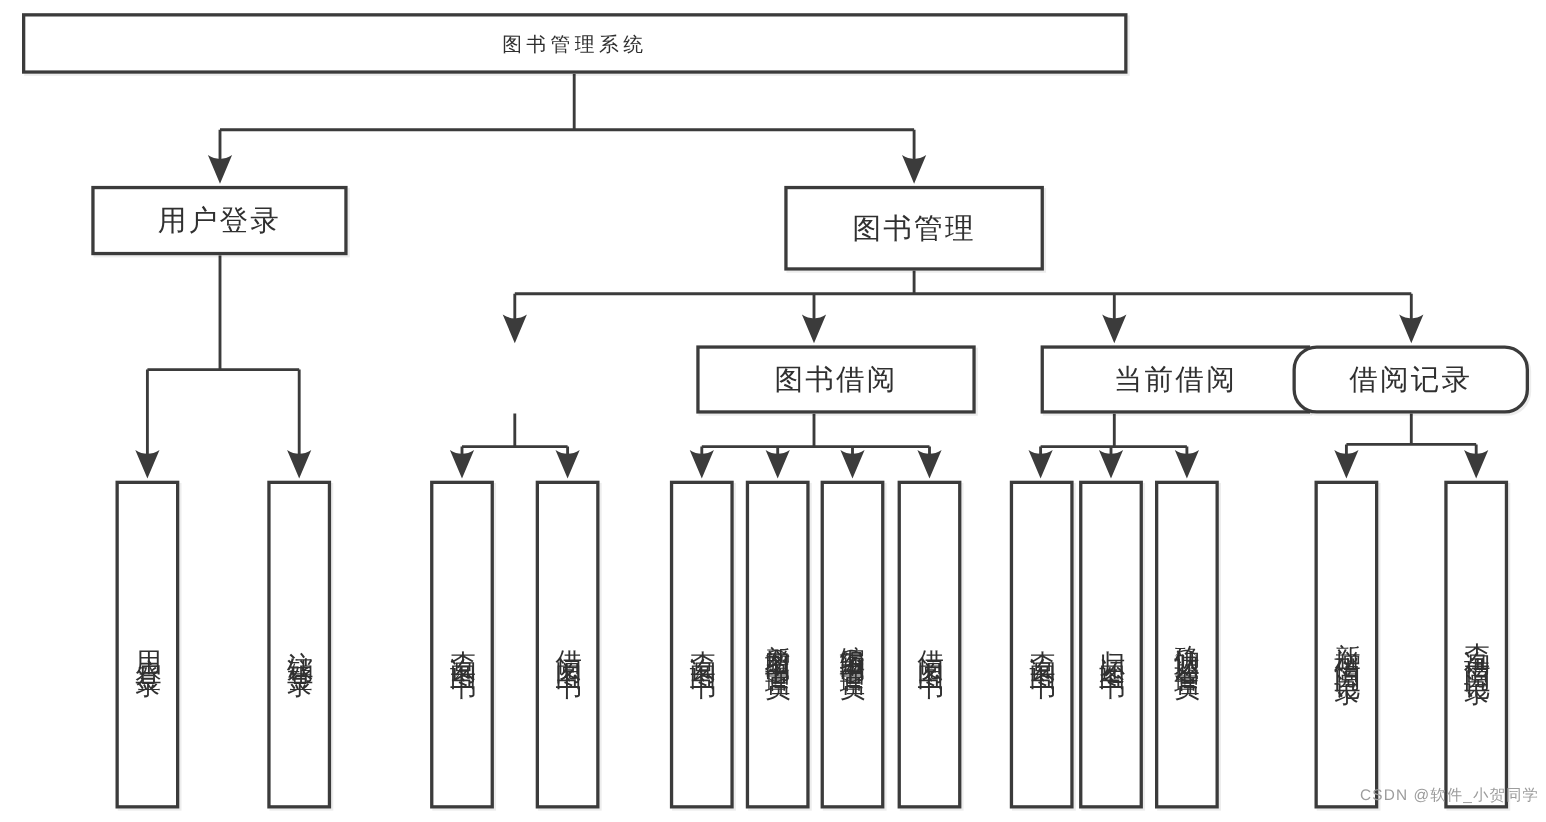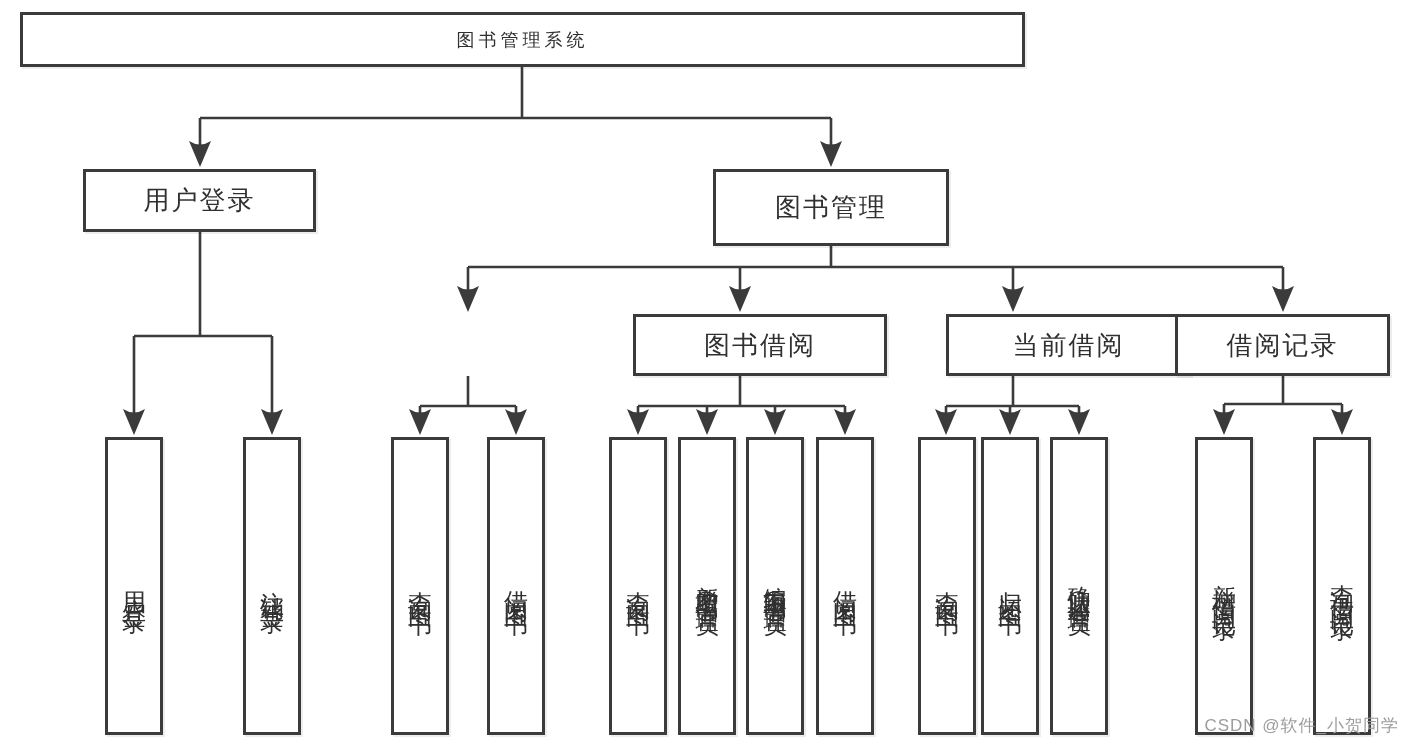--- a/index.html
+++ b/index.html
@@ -41,21 +41,21 @@
     writing-mode:vertical-rl;
     color:var(--text);
     font-size:24px;letter-spacing:7px;
     line-height:1;
     box-shadow:2px 2px 0 rgba(0,0,0,0.07);
   }
   .vbox.long{font-size:23px;letter-spacing:4px;}
   .watermark{
     position:absolute;
     right:6px;top:714px;
-    font-size:17px;
+    font-size:14px;
     color:var(--wm);
     letter-spacing:1px;
     z-index:5;
     white-space:nowrap;
   }
 </style>
 </head>
 <body>
 
 <div class="stage">
@@ -100,21 +100,21 @@
     <use href="#arrow" class="arrowhead" x="1342" y="435"></use>
   </svg>
 
   <div class="hbox root" style="left:20px;top:12px;width:1005px;height:55px;">图书管理系统</div>
 
   <div class="hbox" style="left:83px;top:169px;width:233px;height:63px;">用户登录</div>
   <div class="hbox" style="left:713px;top:169px;width:236px;height:77px;">图书管理</div>
 
   <div class="hbox" style="left:633px;top:314px;width:254px;height:62px;">图书借阅</div>
   <div class="hbox" style="left:905px;top:314px;width:245px;height:62px;margin-left:41px;">当前借阅</div>
-  <div class="hbox" style="left:1175px;top:314px;width:215px;height:62px;">借阅记录</div>
+  <div class="hbox" style="left:1175px;top:314px;width:215px;height:62px;border-radius:22px;">借阅记录</div>
 
   <div class="vbox" style="left:105px;">用户登录</div>
   <div class="vbox" style="left:243px;">注销登录</div>
 
   <div class="vbox" style="left:391px;">查询图书</div>
   <div class="vbox" style="left:487px;">借阅图书</div>
 
   <div class="vbox" style="left:609px;">查询图书</div>
   <div class="vbox long" style="left:678px;">新增图书（管理员）</div>
   <div class="vbox long" style="left:746px;">编辑图书（管理员）</div>

